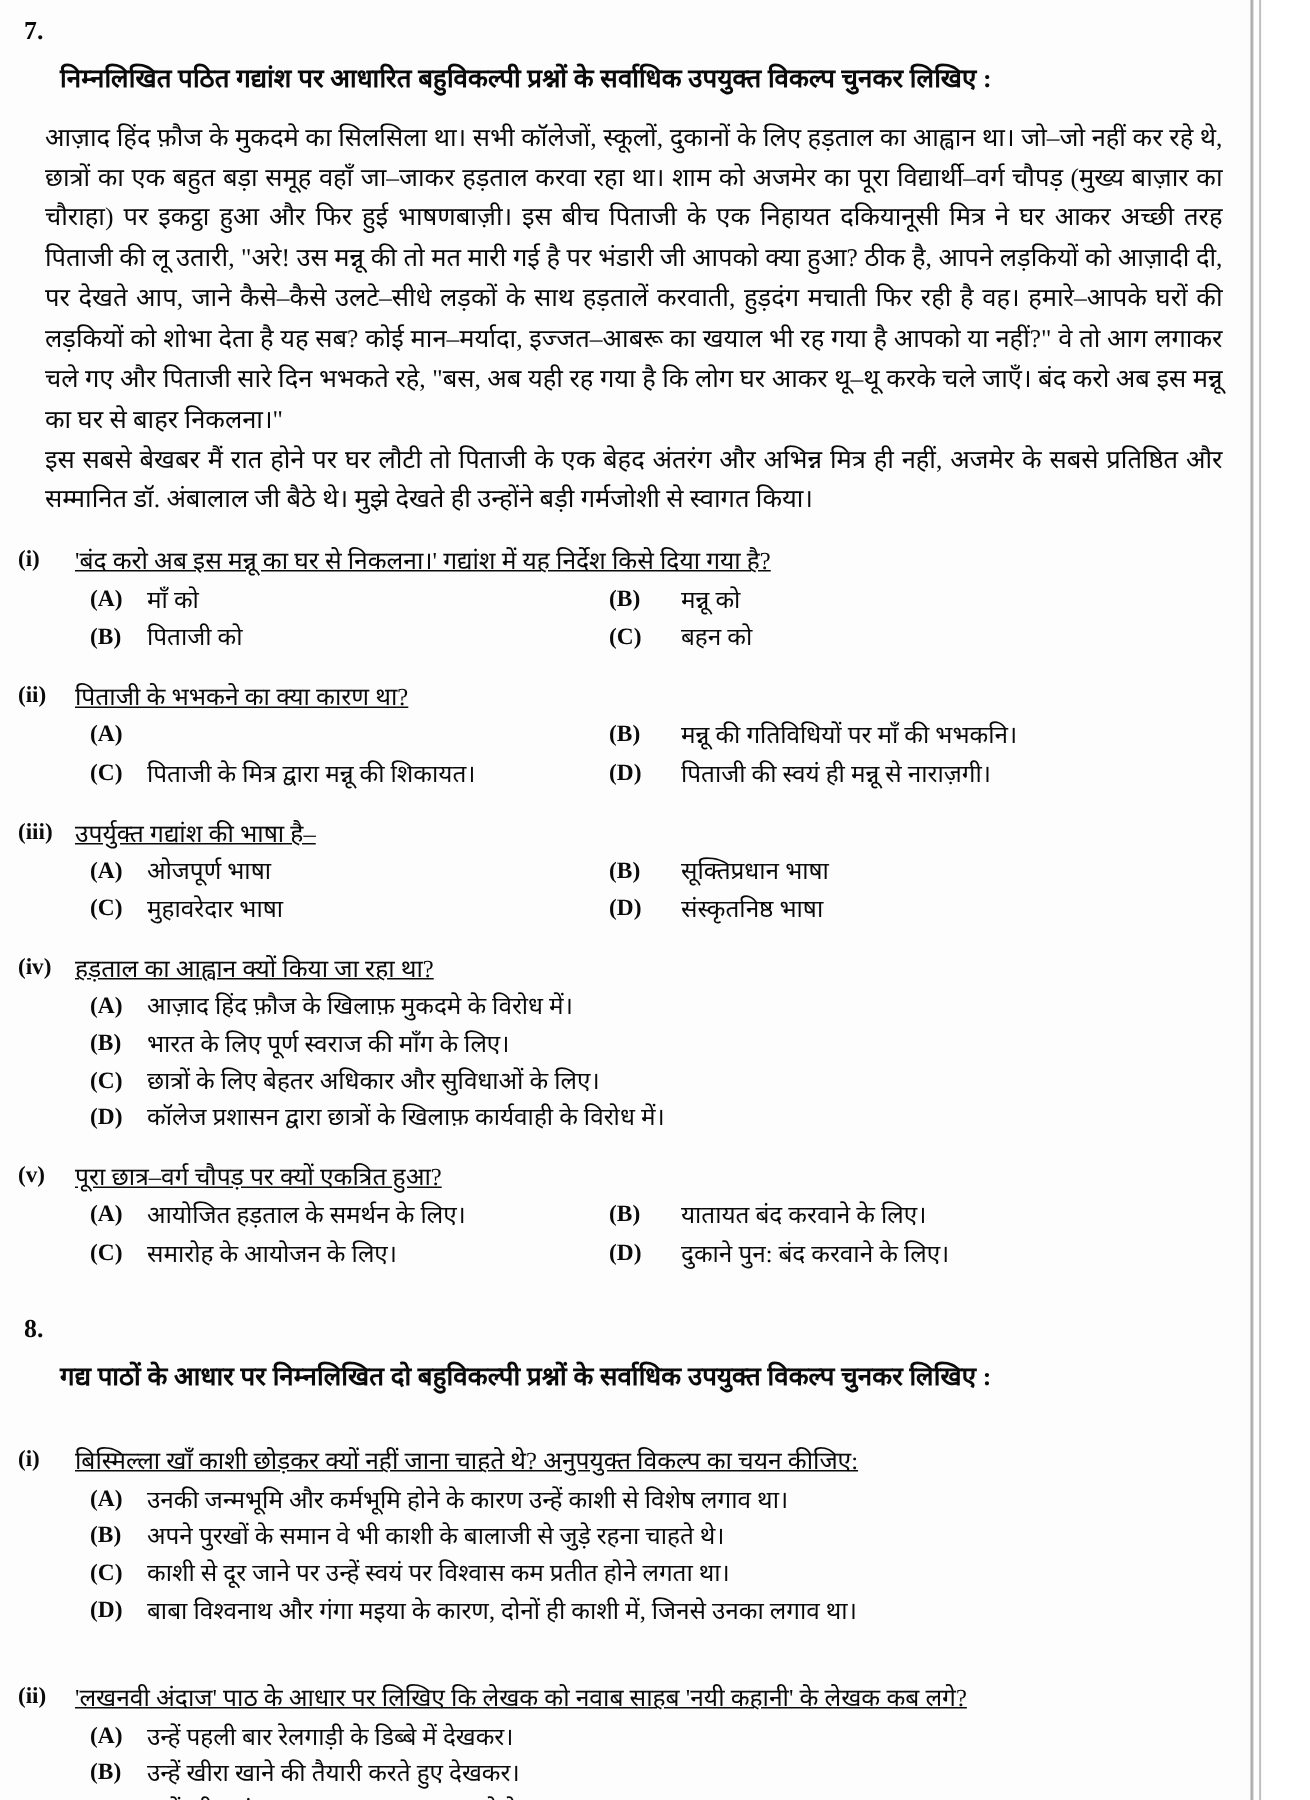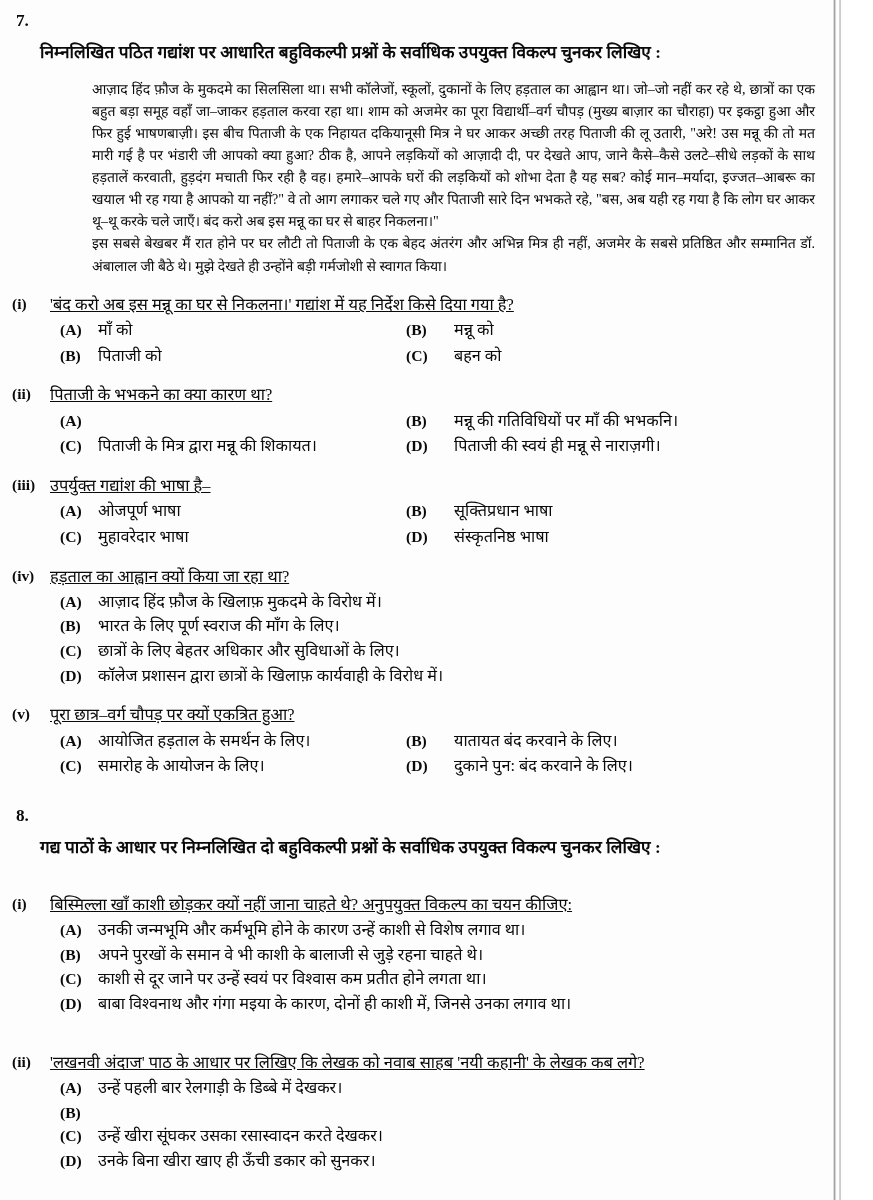--- a/index.html
+++ b/index.html
@@ -63,22 +63,22 @@
     font-family: "Liberation Serif", serif;
   }
   .qhead .htext {
     flex: 1;
     padding-right: 16px;
     letter-spacing: .1px;
     margin-top: 32px;
   }
 
   .passage {
-    margin: 14px 18px 0 92px;
-    font-size: 14px;
+    margin: 14px 18px 0 30px;
+    font-size: 17px;
     line-height: 1.58;
     text-align: justify;
     text-justify: inter-word;
   }
   .passage p {
     margin: 0;
   }
 
   .qblock {
     margin-top: 15px;
@@ -328,20 +328,21 @@
         <div class="rn">(ii)</div>
         <div class="qtext">'लखनवी अंदाज' पाठ के आधार पर लिखिए कि लेखक को नवाब साहब 'नयी कहानी' के लेखक कब लगे?</div>
       </div>
       <ul class="opts one-col">
         <li class="opt">
           <span class="ol">(A)</span>
           <span class="otext">उन्हें पहली बार रेलगाड़ी के डिब्बे में देखकर।</span>
         </li>
         <li class="opt">
           <span class="ol">(B)</span>
+          <span class="otext">उन्हें खीरा खाने की तैयारी करते हुए देखकर।</span>
         </li>
         <li class="opt">
           <span class="ol">(C)</span>
           <span class="otext">उन्हें खीरा सूंघकर उसका रसास्वादन करते देखकर।</span>
         </li>
         <li class="opt">
           <span class="ol">(D)</span>
           <span class="otext">उनके बिना खीरा खाए ही ऊँची डकार को सुनकर।</span>
         </li>
       </ul>

